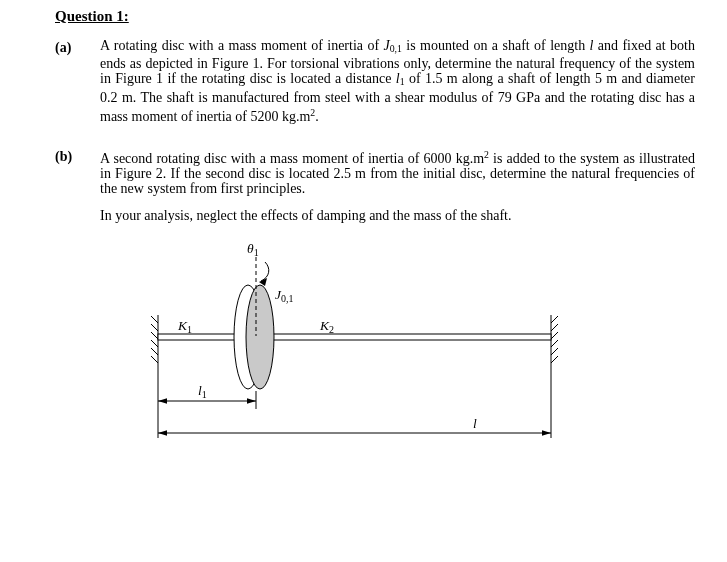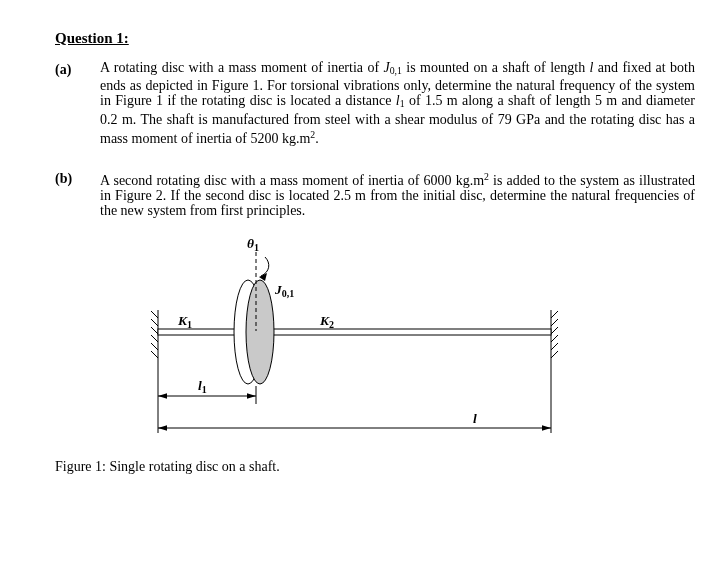--- a/index.html
+++ b/index.html
@@ -5,40 +5,40 @@
   * { margin: 0; padding: 0; box-sizing: border-box; }
   html, body { background: #ffffff; }
   body {
     width: 727px;
     height: 562px;
     font-family: "Liberation Serif", serif;
     font-size: 14px;
     color: #000;
     overflow: hidden;
   }
-  .page { padding: 8px 32px 0 55px; margin-top: 22px; }
+  .page { padding: 8px 32px 0 55px; }
   .title {
     font-size: 15px;
     font-weight: bold;
     text-decoration: underline;
     margin-bottom: 13px;
   }
   .qrow { display: flex; }
   .mb-lg { margin-bottom: 23px; }
   .mb-sm { margin-bottom: 12px; }
   .qlabel { width: 45px; flex: none; font-weight: bold; line-height: 20.5px; }
   .qtext {
     flex: 1;
     text-align: justify;
     line-height: 15px;
   }
   .i { font-style: italic; }
   .sub { font-size: 0.7em; vertical-align: -0.25em; }
   .sup { font-size: 0.7em; vertical-align: 0.5em; }
-  .figure-wrap { margin: 14px 0 0 93px; font-weight: bold; }
+  .figure-wrap { margin: 14px 0 0 93px; }
   .fig-labels text { font-family: "Liberation Serif", serif; font-size: 13.5px; fill: #000; }
   .it { font-style: italic; }
   .subs { font-size: 10px; }
   .caption { margin-top: 9px; line-height: 20px; }
 </style>
 </head>
 <body>
 
 <div class="page">
 
@@ -47,20 +47,24 @@
   <div class="qrow mb-lg">
     <div class="qlabel">(a)</div>
     <p class="qtext"><span>A rotating disc with a mass moment of inertia of </span><span class="i">J</span><span class="sub">0,1</span><span> is mounted on a shaft of length </span><span class="i">l</span><span> and fixed at both ends as depicted in Figure 1. For torsional vibrations only, determine the natural frequency of the system in Figure 1 if the rotating disc is located a distance </span><span class="i">l</span><span class="sub">1</span><span> of 1.5 m along a shaft of length 5 m and diameter 0.2 m. The shaft is manufactured from steel with a shear modulus of 79 GPa and the rotating disc has a mass moment of inertia of 5200 kg.m</span><span class="sup">2</span><span>.</span></p>
   </div>
 
   <div class="qrow mb-sm">
     <div class="qlabel">(b)</div>
     <p class="qtext"><span>A second rotating disc with a mass moment of inertia of 6000 kg.m</span><span class="sup">2</span><span> is added to the system as illustrated in Figure 2. If the second disc is located 2.5 m from the initial disc, determine the natural frequencies of the new system from first principles.</span></p>
   </div>
 
+  <div class="qrow">
+    <div class="qlabel"></div>
+    <p class="qtext">In your analysis, neglect the effects of damping and the mass of the shaft.</p>
+  </div>
 
   <div class="figure-wrap">
     <svg width="430" height="212" viewBox="0 0 430 212">
       <g stroke="#000" stroke-width="1" fill="none">
 
         <g>
           <line x1="10" y1="78" x2="10" y2="128"></line>
           <line x1="10" y1="86" x2="3" y2="79"></line>
           <line x1="10" y1="94" x2="3" y2="87"></line>
           <line x1="10" y1="102" x2="3" y2="95"></line>
@@ -114,15 +118,14 @@
         <text x="99" y="16"><tspan class="it">θ</tspan><tspan class="subs" dy="3">1</tspan></text>
         <text x="127" y="62"><tspan class="it">J</tspan><tspan class="subs" dy="3">0,1</tspan></text>
         <text x="30" y="93"><tspan class="it">K</tspan><tspan class="subs" dy="3">1</tspan></text>
         <text x="172" y="93"><tspan class="it">K</tspan><tspan class="subs" dy="3">2</tspan></text>
         <text x="50" y="158"><tspan class="it">l</tspan><tspan class="subs" dy="3">1</tspan></text>
         <text x="325" y="191"><tspan class="it">l</tspan></text>
       </g>
     </svg>
   </div>
 
-  <p class="caption">Figure 1: Single rotating disc on a shaft.</p>
 
 </div>
 
 </body></html>

